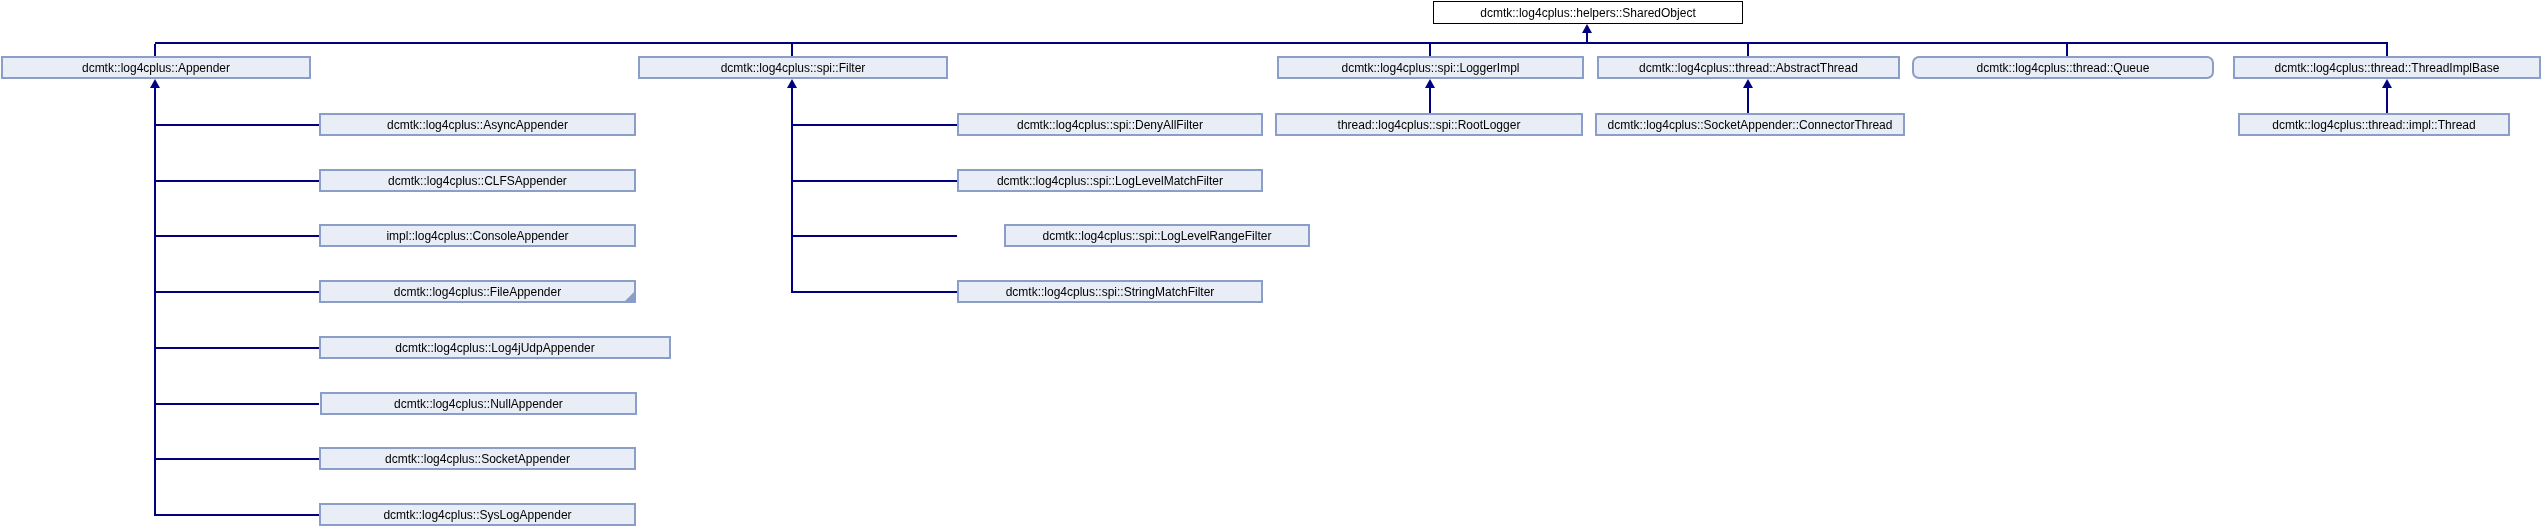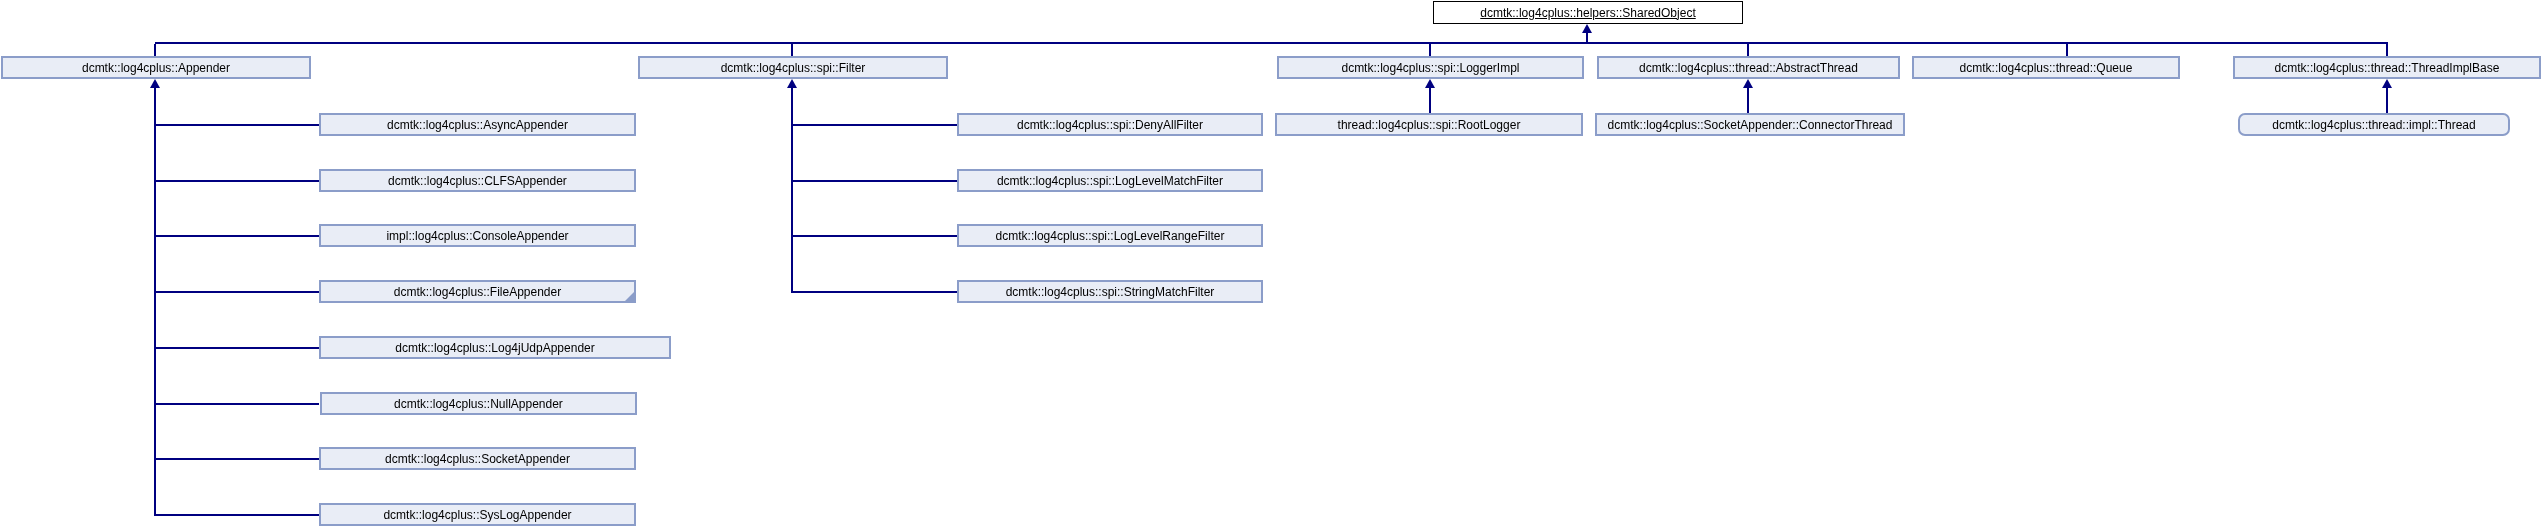--- a/index.html
+++ b/index.html
@@ -16,21 +16,21 @@
     font-family:"Liberation Sans","DejaVu Sans",sans-serif;
   }
   .node{
     position:absolute;box-sizing:border-box;height:23px;
     background:var(--node-fill);border:2px solid var(--node-border);
     display:flex;align-items:center;justify-content:center;
     font-size:12px;color:var(--text);white-space:nowrap;overflow:hidden;
     cursor:pointer;
   }
   .node.root{
-    background:var(--root-fill);border:1px solid var(--root-border);text-decoration:underline;
+    background:var(--root-fill);border:1px solid var(--root-border);
   }
   .vline,.hline{position:absolute;background:var(--line);}
   .vline{width:2px;}
   .hline{height:2px;}
   .arrow{
     position:absolute;width:0;height:0;
     border-left:5px solid transparent;border-right:5px solid transparent;
     border-bottom:9px solid var(--line);
   }
   .corner{
@@ -52,21 +52,21 @@
   <div class="vline" style="left:791px;top:44px;height:12px;"></div>
   <div class="vline" style="left:1429px;top:44px;height:12px;"></div>
   <div class="vline" style="left:1747px;top:44px;height:12px;"></div>
   <div class="vline" style="left:2066px;top:44px;height:12px;"></div>
   <div class="vline" style="left:2386px;top:44px;height:12px;"></div>
 
   <div class="node" style="left:1px;top:56px;width:310px;">dcmtk::log4cplus::Appender</div>
   <div class="node" style="left:638px;top:56px;width:310px;">dcmtk::log4cplus::spi::Filter</div>
   <div class="node" style="left:1277px;top:56px;width:307px;">dcmtk::log4cplus::spi::LoggerImpl</div>
   <div class="node" style="left:1597px;top:56px;width:303px;">dcmtk::log4cplus::thread::AbstractThread</div>
-  <div class="node" style="left:1912px;top:56px;width:268px;">dcmtk::log4cplus::thread::Queue</div>
+  <div class="node" style="left:1912px;top:56px;width:302px;border-radius:7px;">dcmtk::log4cplus::thread::Queue</div>
   <div class="node" style="left:2233px;top:56px;width:308px;">dcmtk::log4cplus::thread::ThreadImplBase</div>
 
   <div class="arrow" style="left:150px;top:79px;"></div>
   <div class="arrow" style="left:787px;top:79px;"></div>
   <div class="arrow" style="left:1425px;top:79px;"></div>
   <div class="arrow" style="left:1743px;top:79px;"></div>
   <div class="arrow" style="left:2382px;top:79px;"></div>
 
   <div class="vline" style="left:154px;top:85px;height:431px;"></div>
   <div class="hline" style="left:155px;top:124px;width:164px;"></div>
@@ -95,20 +95,20 @@
     <span>dcmtk::log4cplus::FileAppender</span>
     <span class="corner"></span>
   </div>
   <div class="node" style="left:319px;top:336px;width:352px;">dcmtk::log4cplus::Log4jUdpAppender</div>
   <div class="node" style="left:320px;top:392px;width:317px;">dcmtk::log4cplus::NullAppender</div>
   <div class="node" style="left:319px;top:447px;width:317px;">dcmtk::log4cplus::SocketAppender</div>
   <div class="node" style="left:319px;top:503px;width:317px;">dcmtk::log4cplus::SysLogAppender</div>
 
   <div class="node" style="left:957px;top:113px;width:306px;">dcmtk::log4cplus::spi::DenyAllFilter</div>
   <div class="node" style="left:957px;top:169px;width:306px;">dcmtk::log4cplus::spi::LogLevelMatchFilter</div>
-  <div class="node" style="left:957px;top:224px;width:306px;">dcmtk::log4cplus::spi::LogLevelRangeFilter</div>
+  <div class="node" style="left:1004px;top:224px;width:306px;">dcmtk::log4cplus::spi::LogLevelRangeFilter</div>
   <div class="node" style="left:957px;top:280px;width:306px;">dcmtk::log4cplus::spi::StringMatchFilter</div>
 
   <div class="node" style="left:1275px;top:113px;width:308px;">thread::log4cplus::spi::RootLogger</div>
   <div class="node" style="left:1595px;top:113px;width:310px;">dcmtk::log4cplus::SocketAppender::ConnectorThread</div>
-  <div class="node" style="left:2238px;top:113px;width:272px;border-radius:7px;">dcmtk::log4cplus::thread::impl::Thread</div>
+  <div class="node" style="left:2238px;top:113px;width:272px;">dcmtk::log4cplus::thread::impl::Thread</div>
 
 </div>
 
 </body></html>

